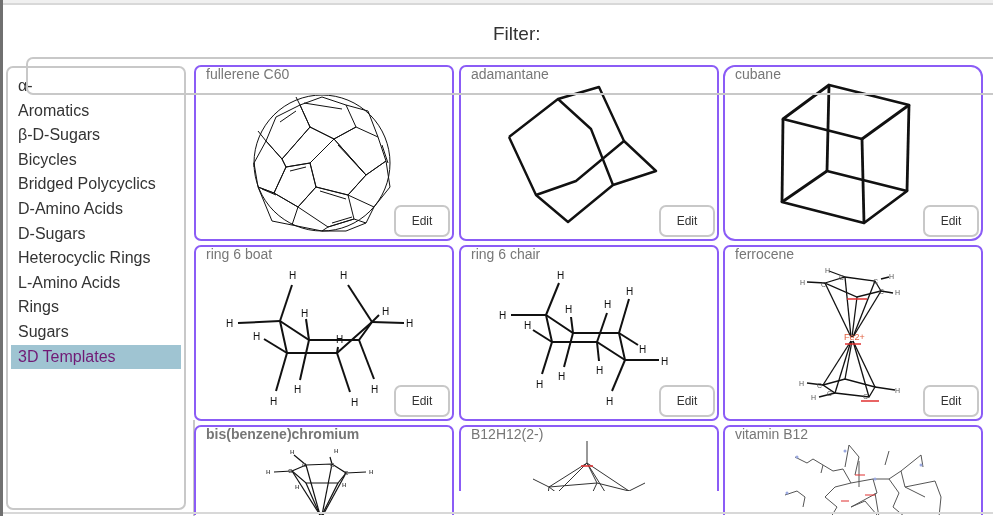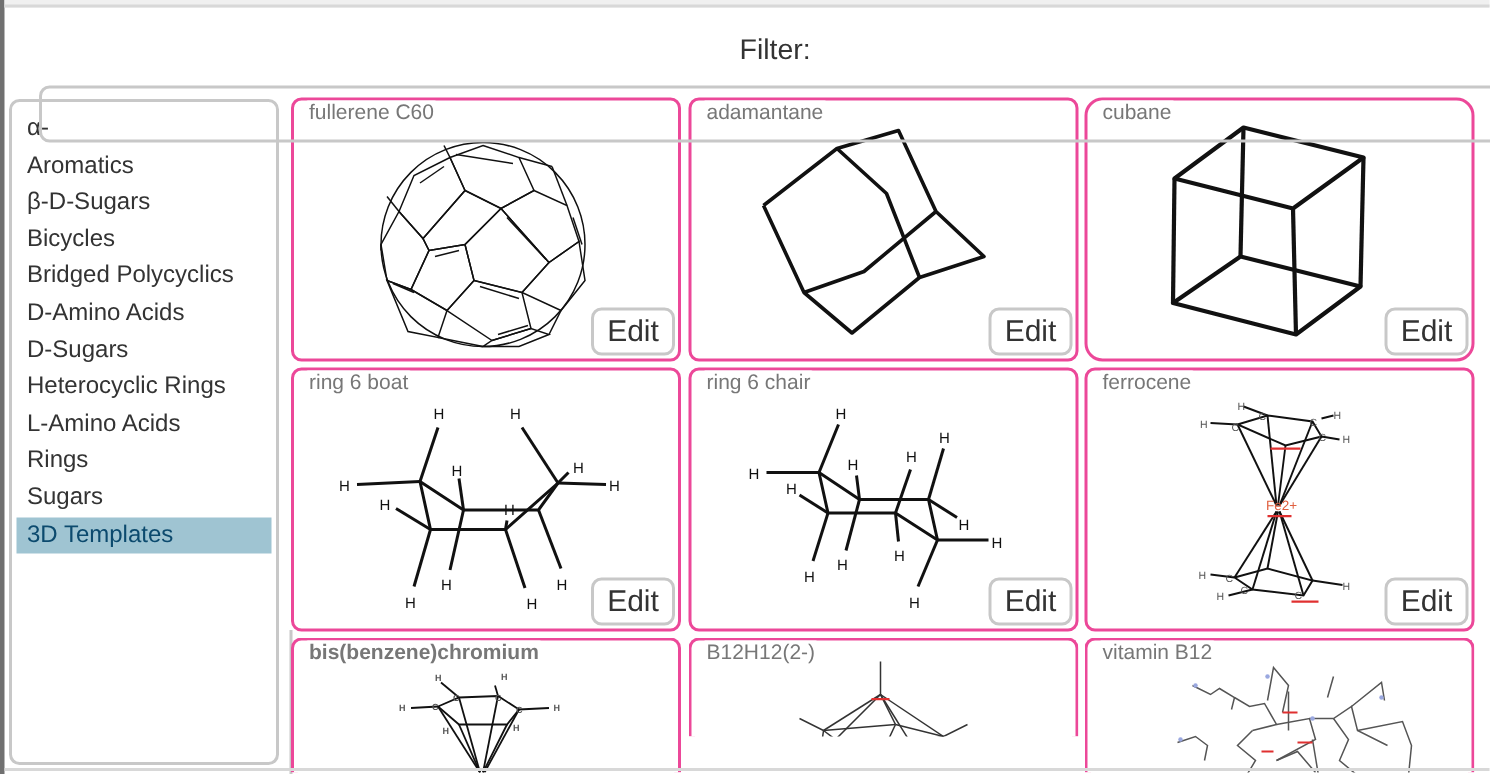--- a/index.html
+++ b/index.html
@@ -10,29 +10,29 @@
   .top-strip { position: absolute; left: 3px; top: 0; width: 990px; height: 5px; background: #f0f0f0; border-bottom: 2px solid #d8d8d8; }
   .bottom-line { position: absolute; left: 3px; top: 512px; width: 990px; height: 2px; background: #d8d8d8; }
   .filter-label { position: absolute; left: 493px; top: 23px; font-size: 19px; color: #333; }
   .filter-input { position: absolute; left: 26px; top: 57px; width: 980px; height: 38px;
     border: 2px solid #c8c8c8; border-radius: 7px; background: transparent; z-index: 5;
     font-family: "Liberation Sans", sans-serif; font-size: 16px; padding: 0 8px; outline: none; }
   .list { position: absolute; left: 6px; top: 66px; width: 180px; height: 444px;
     border: 2px solid #c8c8c8; border-radius: 7px; background: #fff; padding-top: 6px; }
   .list-item { position: relative; height: 24.6px; line-height: 24px; font-size: 16px; color: #333;
     padding-left: 7px; margin: 0 3px; white-space: nowrap; cursor: pointer; }
-  .list-item.selected { background: #9fc4d2; color: #0c4a6e; }
+  .list-item.selected { background: #9fc4d2; color: #701a75; }
   .divider { position: absolute; left: 193px; top: 420px; width: 2px; height: 96px; background: #c8c8c8; }
-  .card { position: absolute; width: 260px; height: 176px; border: 2px solid #ec4899;
+  .card { position: absolute; width: 260px; height: 176px; border: 2px solid #8b5cf6;
     border-radius: 7px; background: #fff; overflow: hidden; }
   .card-title { position: absolute; left: 6px; top: -1px; font-size: 14px; color: #777;
     background: #fff; padding: 0 4px 0 4px; z-index: 2; border-radius: 6px; line-height: 16px; }
   .card svg { position: absolute; left: 0; top: 0; }
   .edit-btn { position: absolute; right: 2px; bottom: 2px; width: 56px; height: 32px;
-    border: 2px solid #c8c8c8; border-radius: 7px; background: #fff; font-size: 20px; color: #333;
+    border: 2px solid #c8c8c8; border-radius: 7px; background: #fff; font-size: 12px; color: #333;
     font-family: "Liberation Sans", sans-serif; cursor: pointer; z-index: 3; }
   .card.partial { height: 100px; border-bottom: none; border-radius: 7px 7px 0 0; }
 </style>
 </head>
 <body>
 
 <div class="frame">
   <div class="left-edge"></div>
   <div class="top-strip"></div>
 

